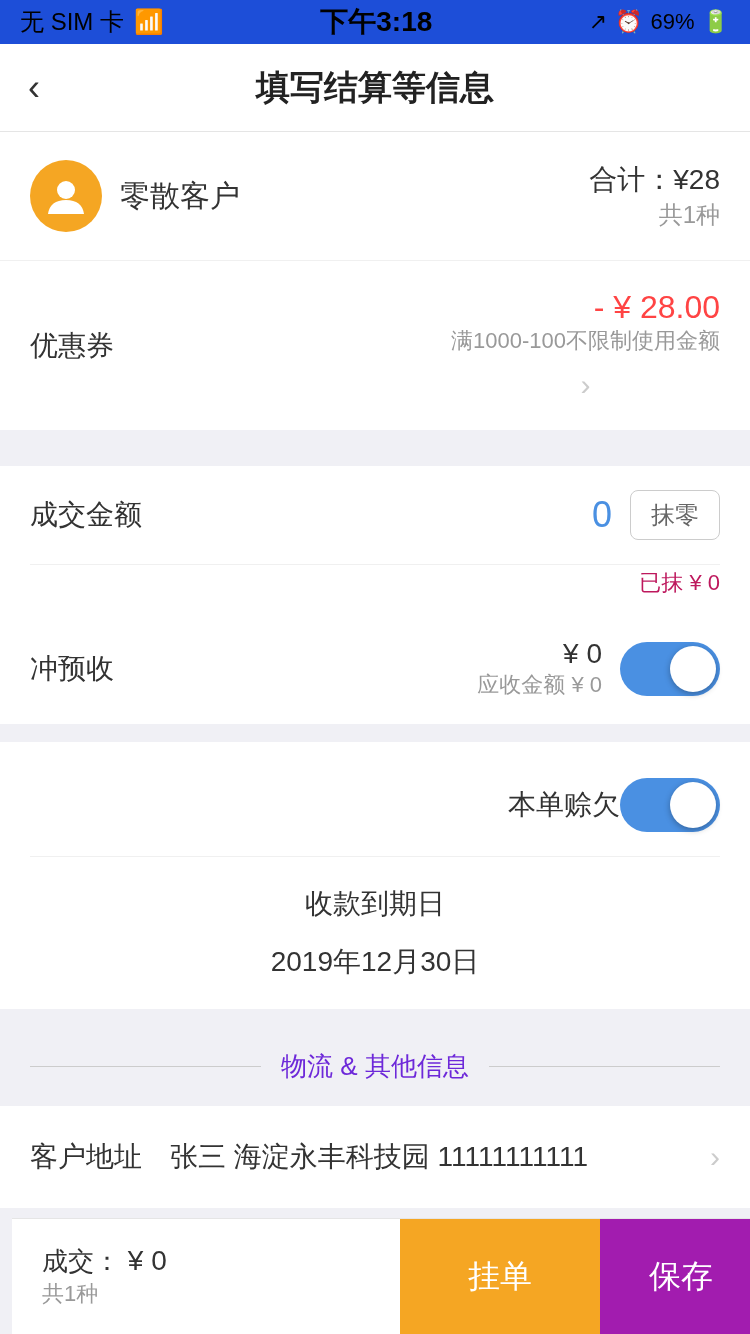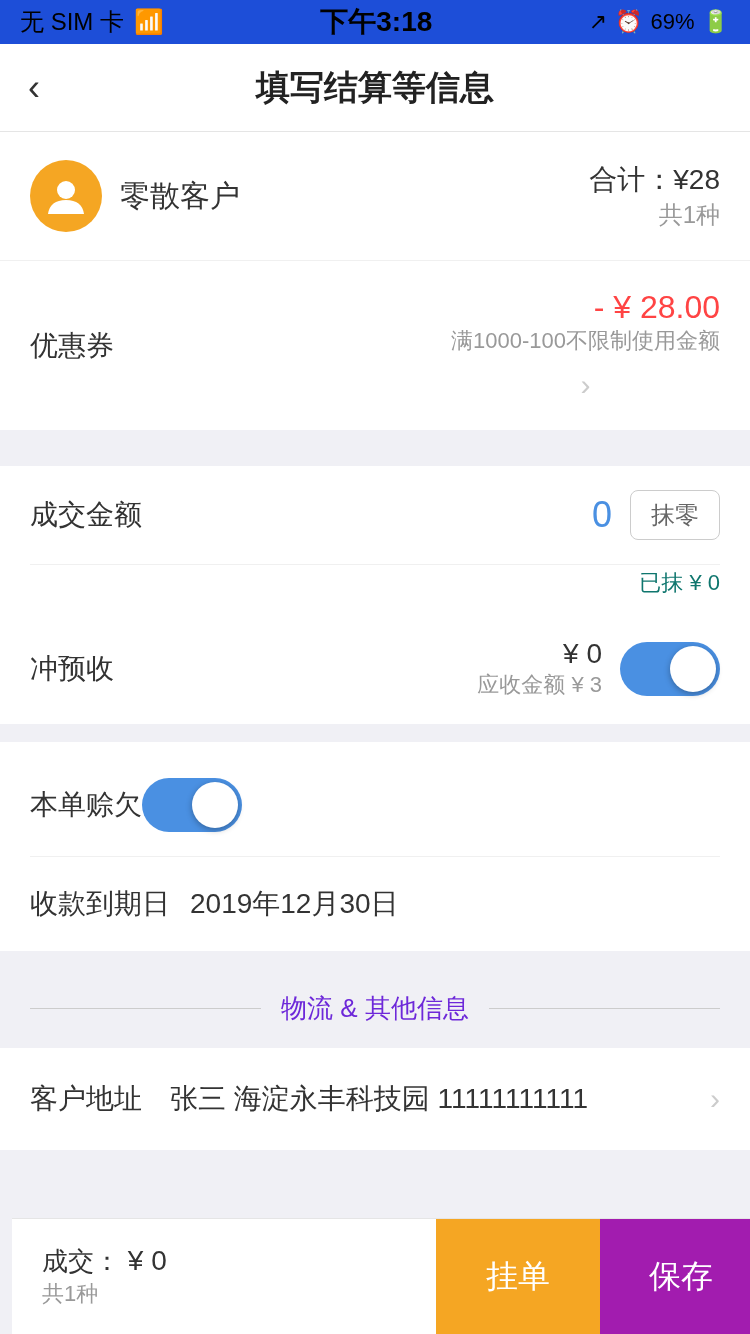--- a/index.html
+++ b/index.html
@@ -172,21 +172,21 @@
       border: 1.5px solid #ccc;
       border-radius: 8px;
       padding: 8px 20px;
       font-size: 24px;
       color: #666;
       background: #fff;
       cursor: pointer;
     }
     .amount-sub {
       font-size: 22px;
-      color: #0f766e;
+      color: #be185d;
     }
 
     
     .prereceive-row {
       display: flex;
       align-items: center;
       justify-content: space-between;
       padding: 24px 0;
     }
     .prereceive-left {
@@ -232,35 +232,36 @@
 
     
     .debt-section {
       background: #fff;
       padding: 0 30px;
       margin-bottom: 18px;
     }
     .debt-row {
       display: flex;
       align-items: center;
-      justify-content: flex-start;
+      justify-content: flex-end;
       padding: 36px 0 24px;
       border-bottom: 1px solid #f0f0f0;
     }
     .debt-label {
       font-size: 28px;
       color: #333;
     }
 
     
     .due-date-row {
       display: flex;
       align-items: center;
       padding: 28px 0;
       gap: 20px;
+      flex-direction: column;
     }
     .due-date-label {
       font-size: 28px;
       color: #333;
     }
     .due-date-value {
       font-size: 28px;
       color: #333;
     }
 
@@ -332,21 +333,21 @@
     .bottom-deal-amount {
       font-size: 28px;
       color: #333;
       font-weight: 500;
     }
     .bottom-count {
       font-size: 22px;
       color: #999;
     }
     .btn-hang {
-      width: 164px;
+      width: 200px;
       height: 116px;
       background: #f5a623;
       display: flex;
       align-items: center;
       justify-content: center;
       font-size: 32px;
       color: #fff;
       font-weight: 500;
       cursor: pointer;
     }
@@ -426,21 +427,21 @@
   </div>
   <div style="text-align:right; padding-bottom: 16px;">
     <span class="amount-sub">已抹  ¥ 0</span>
   </div>
 
   <div class="prereceive-row">
     <span class="prereceive-left">冲预收</span>
     <div class="prereceive-right">
       <div class="prereceive-amounts">
         <div class="prereceive-amount">¥ 0</div>
-        <div class="prereceive-sub">应收金额 ¥ 3</div>
+        <div class="prereceive-sub">应收金额 ¥ 0</div>
       </div>
       <div class="toggle">
         <div class="toggle-knob"></div>
       </div>
     </div>
   </div>
 </div>
 
 <div class="separator"></div>
 

